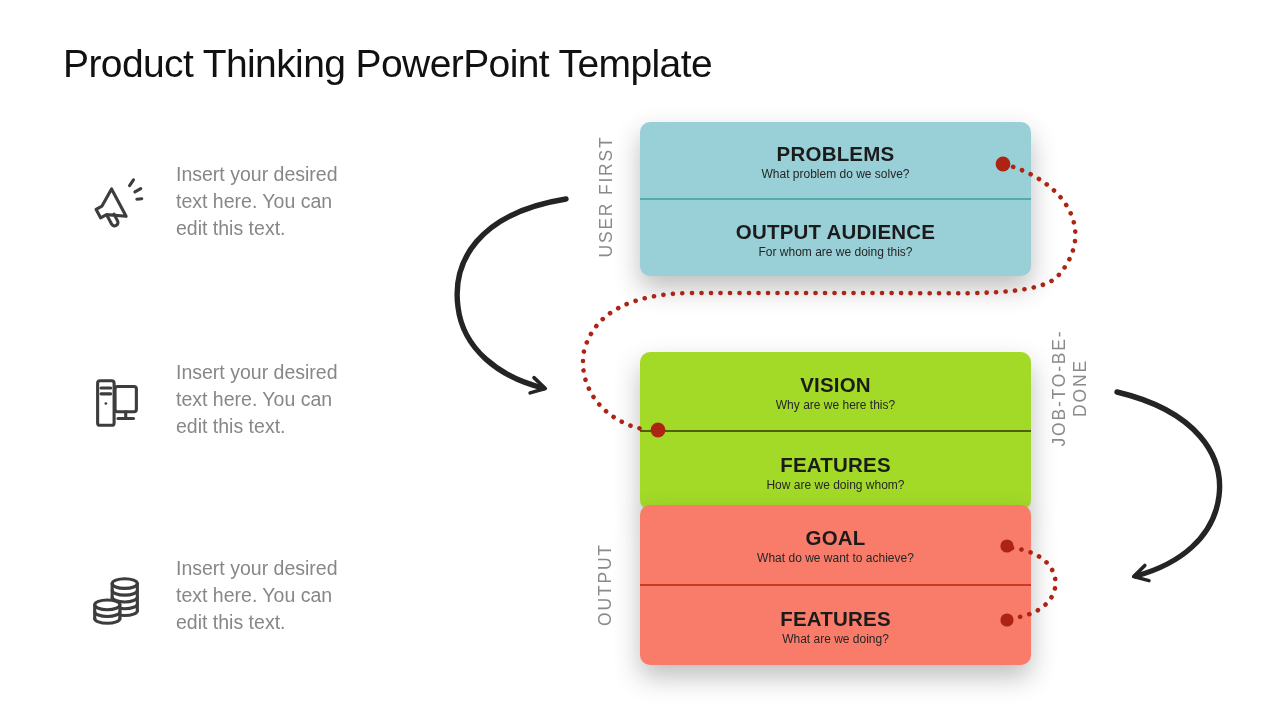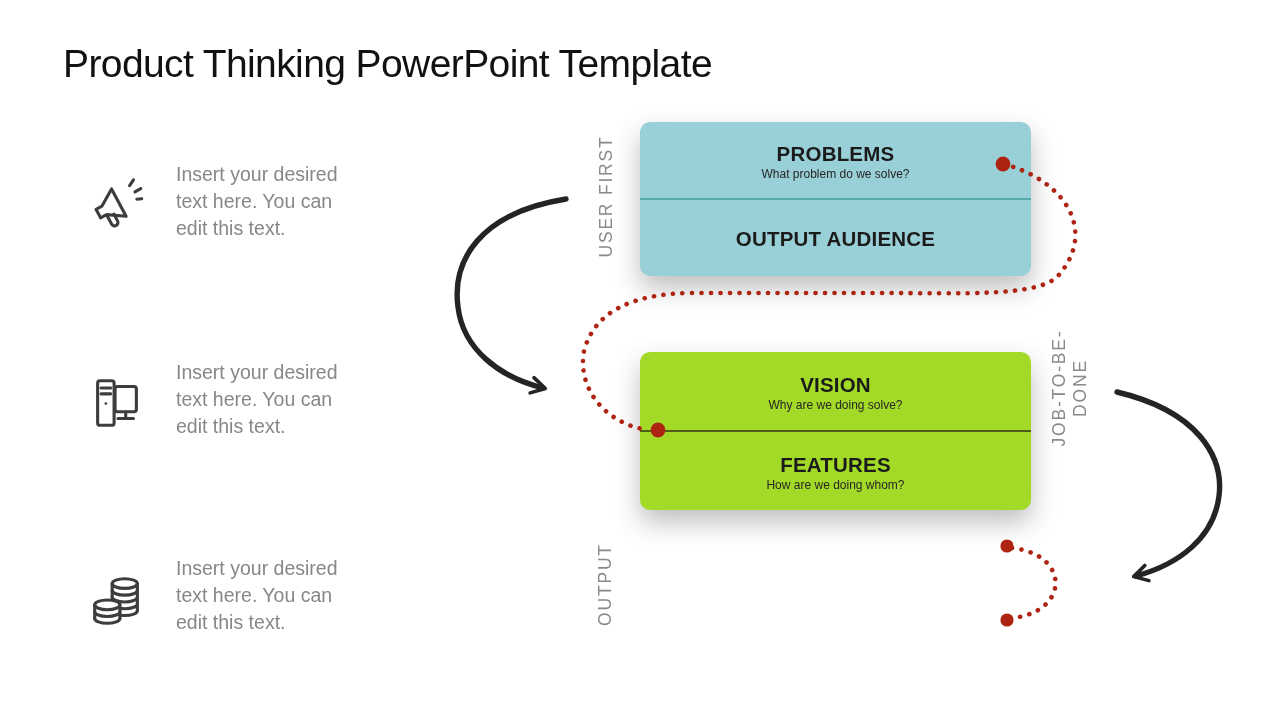--- a/index.html
+++ b/index.html
@@ -152,35 +152,47 @@
   </div>
 
   <div class="card" style="top: 122px; height: 154px; background: rgb(153, 207, 214);">
     <div class="card-half">
       <div class="card-heading">PROBLEMS</div>
       <div class="card-sub">What problem do we solve?</div>
     </div>
     <div class="card-divider" style="background: rgb(85, 171, 171);"></div>
     <div class="card-half">
       <div class="card-heading">OUTPUT AUDIENCE</div>
+      <div class="card-sub">For whom are we doing this?</div>
     </div>
   </div>
 
   <div class="card" style="top: 312px; height: 158px; background: rgb(163, 218, 40); margin-top: 40px;">
     <div class="card-half">
       <div class="card-heading">VISION</div>
-      <div class="card-sub">Why are we doing solve?</div>
+      <div class="card-sub">Why are we here this?</div>
     </div>
     <div class="card-divider" style="background: rgb(78, 94, 22);"></div>
     <div class="card-half">
       <div class="card-heading">FEATURES</div>
       <div class="card-sub">How are we doing whom?</div>
     </div>
   </div>
 
+  <div class="card" style="top: 505px; height: 160px; background: rgb(249, 124, 107);">
+    <div class="card-half">
+      <div class="card-heading">GOAL</div>
+      <div class="card-sub">What do we want to achieve?</div>
+    </div>
+    <div class="card-divider" style="background: rgb(204, 58, 34);"></div>
+    <div class="card-half">
+      <div class="card-heading">FEATURES</div>
+      <div class="card-sub">What are we doing?</div>
+    </div>
+  </div>
 
   <div class="side-label user-first">USER FIRST</div>
   <div class="side-label jtbd">JOB-TO-BE-
 DONE</div>
   <div class="side-label output">OUTPUT</div>
 
   <svg class="overlay" viewBox="0 0 1280 720">
     <defs>
       <marker id="ah" viewBox="0 0 12 12" refX="8.6" refY="6" markerWidth="3.8" markerHeight="3.8" orient="auto" markerUnits="strokeWidth">
         <path d="M2 1.4 L10 6 L2 10.6" fill="none" stroke="#242424" stroke-width="2.1" stroke-linecap="round" stroke-linejoin="round"></path>

